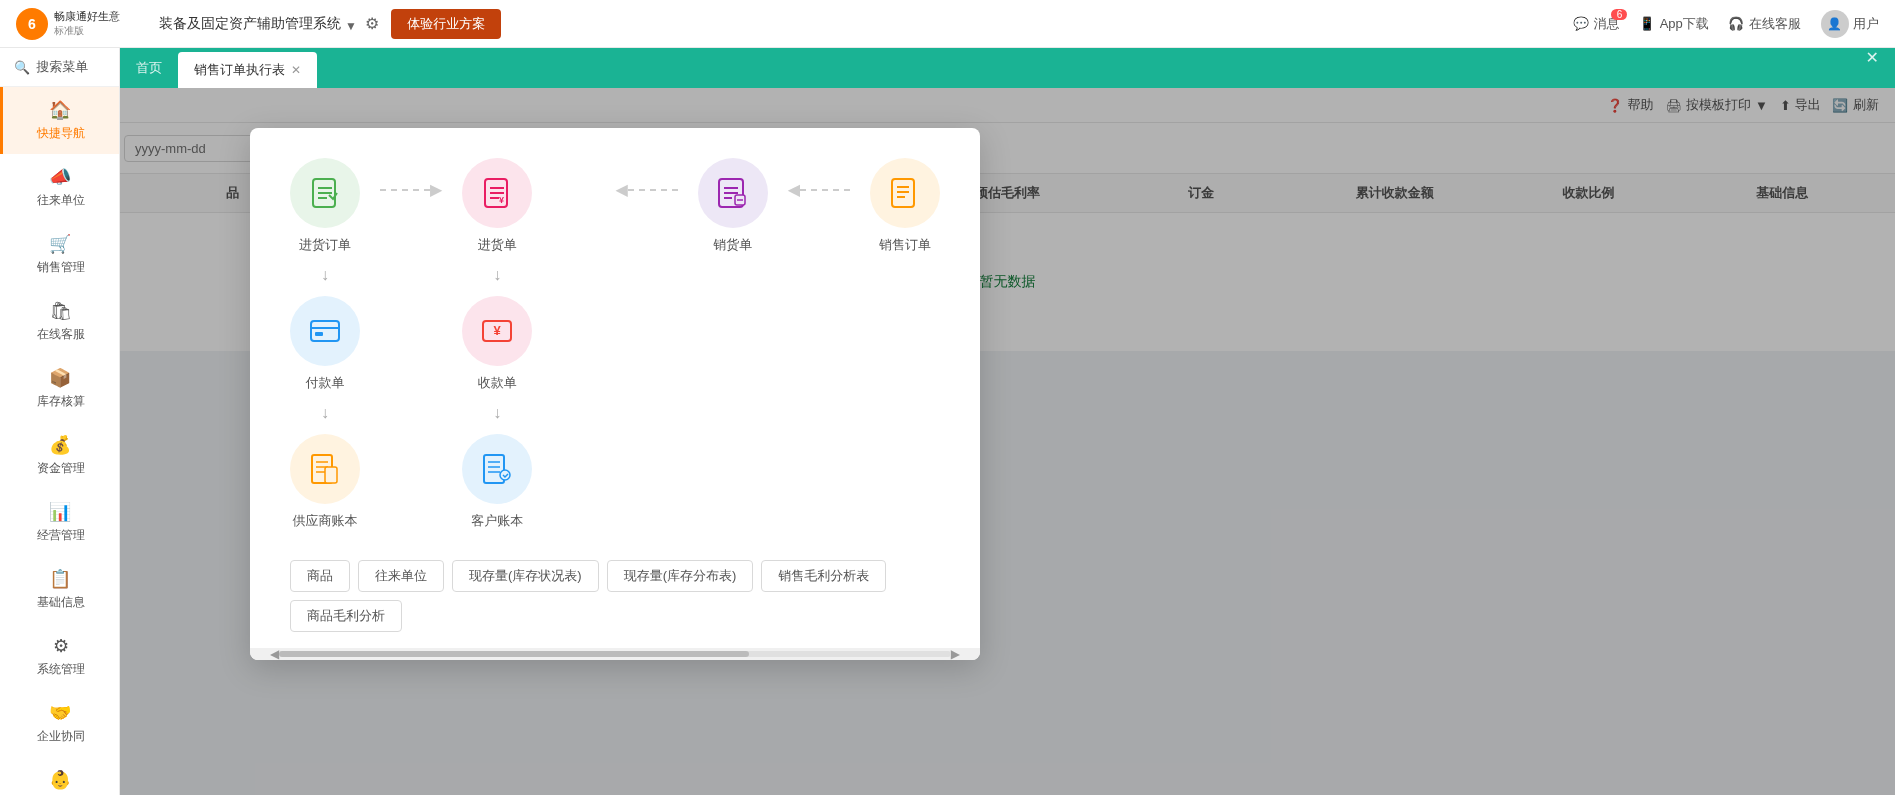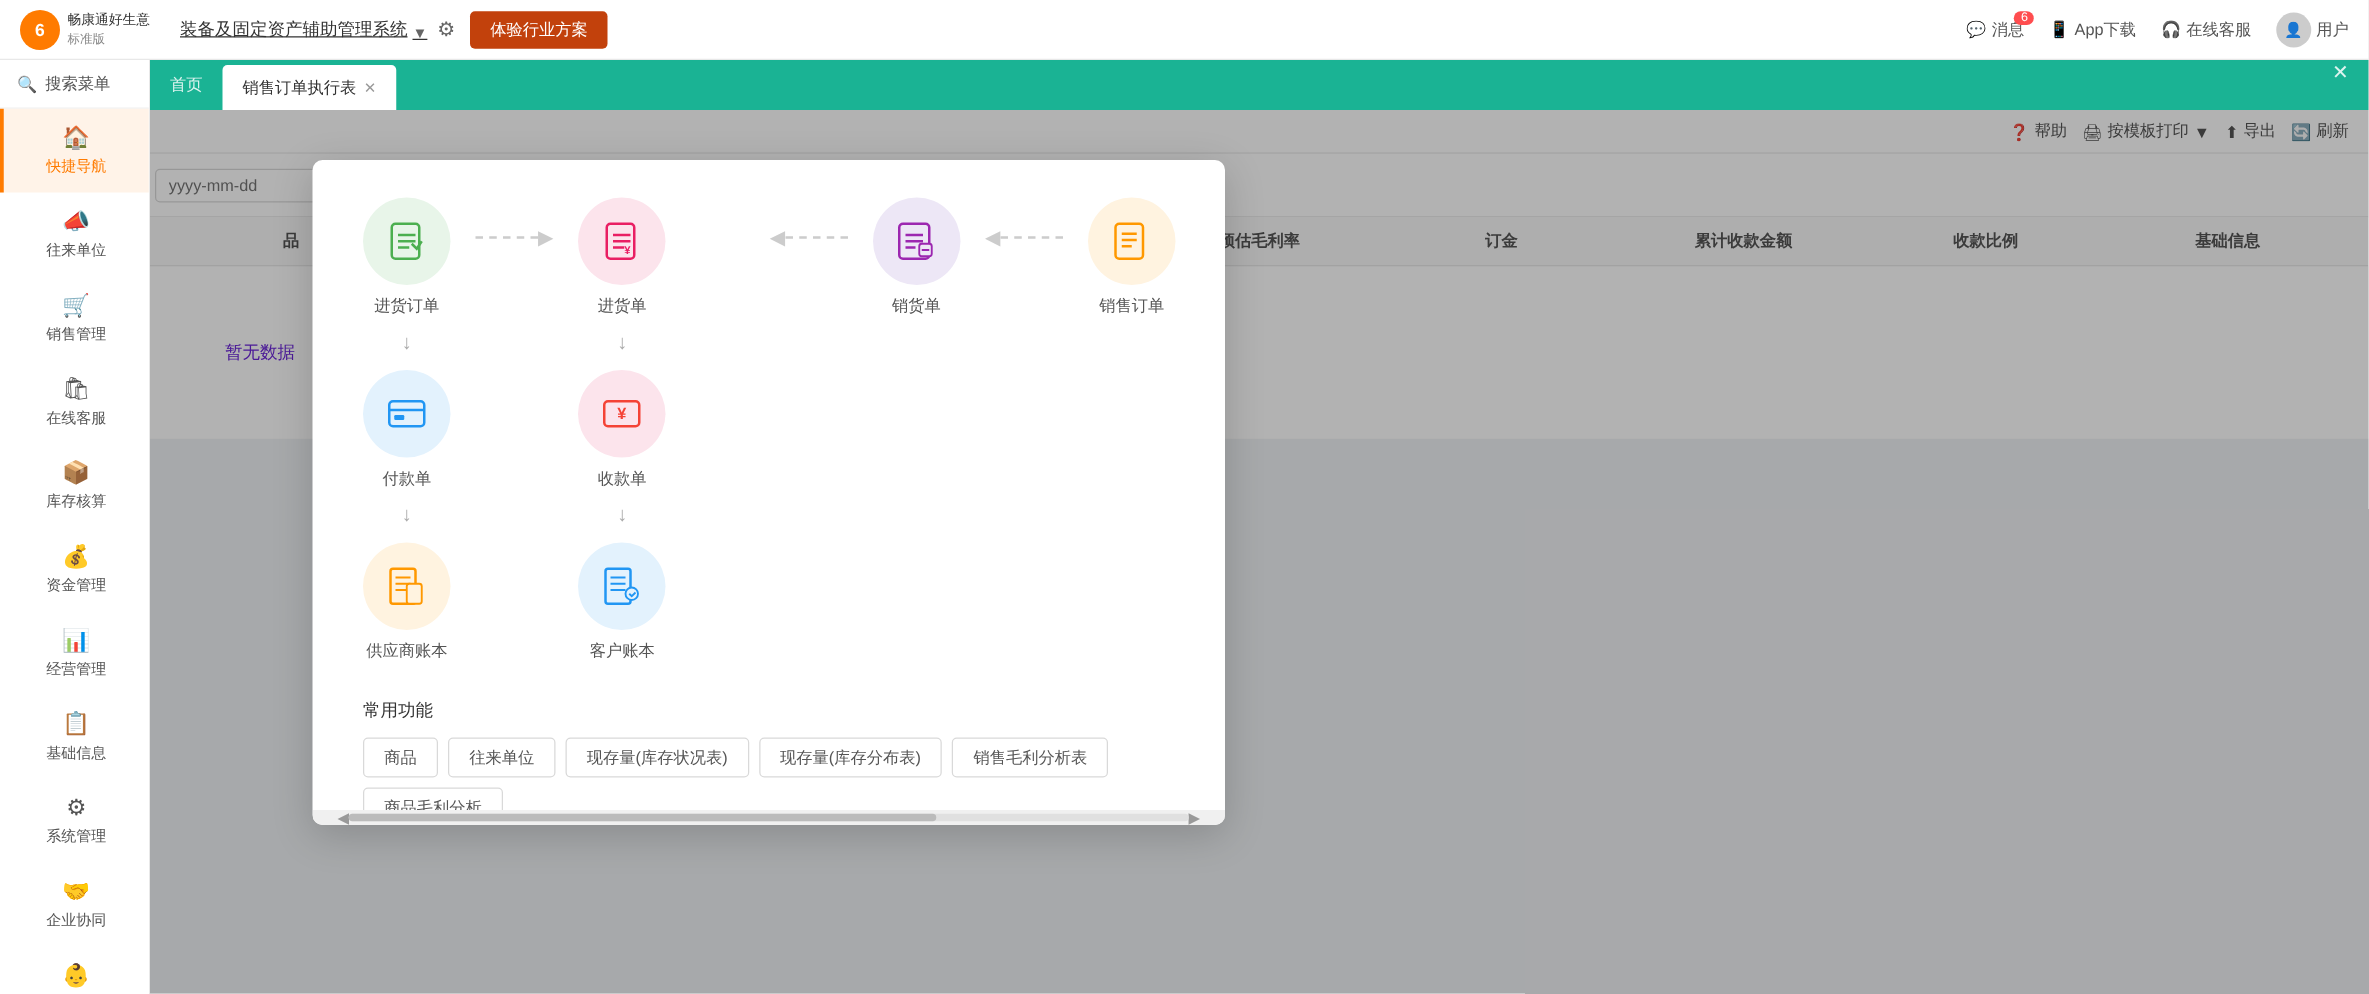--- a/index.html
+++ b/index.html
@@ -36,22 +36,21 @@
       margin-right: 6px;
     }
     .logo-text { font-size: 11px; color: #333; line-height: 1.3; }
     .logo-sub { font-size: 10px; color: #888; }
     .system-title {
       display: flex;
       align-items: flex-end;
       font-size: 14px;
       color: #333;
       gap: 4px;
-      margin-left: 8px;
-      text-decoration: underline;
+      margin-left: 23px;
     }
     .title-dropdown { color: #666; cursor: pointer; font-size: 12px; }
     .gear-btn {
       background: none;
       border: none;
       cursor: pointer;
       margin-left: 8px;
       color: #666;
       font-size: 16px;
     }
@@ -271,23 +270,23 @@
       display: flex;
       background: #fafafa;
       border-bottom: 1px solid #e8e8e8;
       padding: 10px 16px;
       font-size: 13px;
       color: #555;
       font-weight: 600;
     }
     .th-cell { flex: 1; text-align: center; }
     .no-data {
-      text-align: left;
+      text-align: center;
       padding: 60px;
-      color: #6d28d9;
+      color: #15803d;
       font-size: 14px;
     }
 
     
     .overlay {
       position: absolute;
       top: 0; left: 0; right: 0; bottom: 0;
       background: rgba(0,0,0,0.3);
       z-index: 200;
       display: flex;
@@ -661,21 +660,20 @@
                       <line x1="10" y1="22" x2="18" y2="22" stroke="#ff9800" stroke-width="2"></line>
                     </svg>
                   </div>
                   <span class="flow-label">销售订单</span>
                 </div>
               </div>
 
             </div>
 
             <div class="common-functions">
-              <div class="cf-title">常用功能</div>
               <div class="cf-buttons">
                 <button class="cf-btn">商品</button>
                 <button class="cf-btn">往来单位</button>
                 <button class="cf-btn">现存量(库存状况表)</button>
                 <button class="cf-btn">现存量(库存分布表)</button>
                 <button class="cf-btn">销售毛利分析表</button>
                 <button class="cf-btn">商品毛利分析</button>
               </div>
 
             </div>

